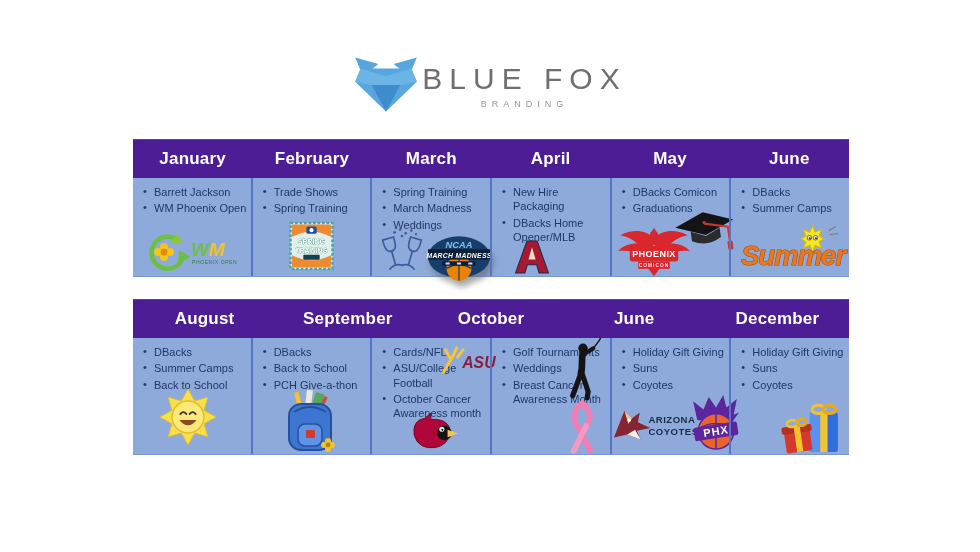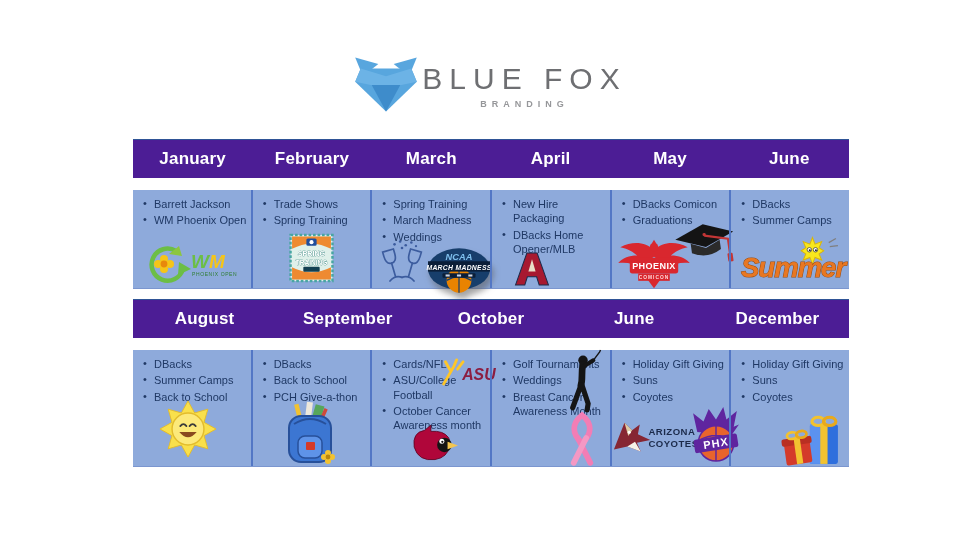--- a/index.html
+++ b/index.html
@@ -4,28 +4,28 @@
 <style>
   html,body{margin:0;padding:0;background:#fff;}
   .stage{position:relative;width:980px;height:552px;background:#fff;overflow:hidden;
          font-family:"Liberation Sans",sans-serif;}
   
   .logo{position:absolute;top:54px;left:0;right:0;height:62px;
         display:flex;justify-content:center;align-items:center;gap:3px;}
   .fox{width:66px;height:56px;}
   .logo-text{display:flex;flex-direction:column;align-items:center;}
   .logo-title{font-size:30px;letter-spacing:7px;color:#6e6f72;font-weight:500;white-space:nowrap;}
-  .logo-subtitle{font-size:9px;letter-spacing:5px;color:#96979a;margin-top:3px;font-weight:700;text-align:right;}
+  .logo-subtitle{font-size:9px;letter-spacing:5px;color:#96979a;margin-top:3px;font-weight:400;text-align:right;}
   
   .cal{position:absolute;left:133px;width:716px;}
   #t1{top:139px;} #t2{top:299px;}
   .thead{display:flex;background:#4c1d95;height:38px;border-top:1px solid #2f5496;}
   .th{flex:1;color:#fff;font-weight:bold;font-size:17px;display:flex;
       align-items:center;justify-content:center;letter-spacing:.2px;}
-  .tbody{display:flex;background:#8EAADB;margin-top:12px;border-bottom:1px solid #7b96cf;justify-content:center;}
+  .tbody{display:flex;background:#8EAADB;margin-top:0;border-bottom:1px solid #7b96cf;}
   #t1 .tbody{height:98px;} #t2 .tbody{height:116px;}
   .td{flex:1;position:relative;}
   .td + .td{border-left:2px solid #5377c5;}
   ul.events{margin:0;padding:7px 4px 0 8px;list-style:none;}
   .events li{position:relative;padding-left:13px;font-size:11px;line-height:1.3;
              color:#1F3864;margin-bottom:2px;}
   .events li::before{content:"•";position:absolute;left:2px;top:-1px;font-size:11px;color:#1F3864;}
   .ev-jan{padding-right:12px;} .ev-apr{padding-right:16px;}
   .ev-oct{padding-right:22px;} .ev-nov,.ev-dec{padding-right:14px;}
   .icn{position:absolute;}

